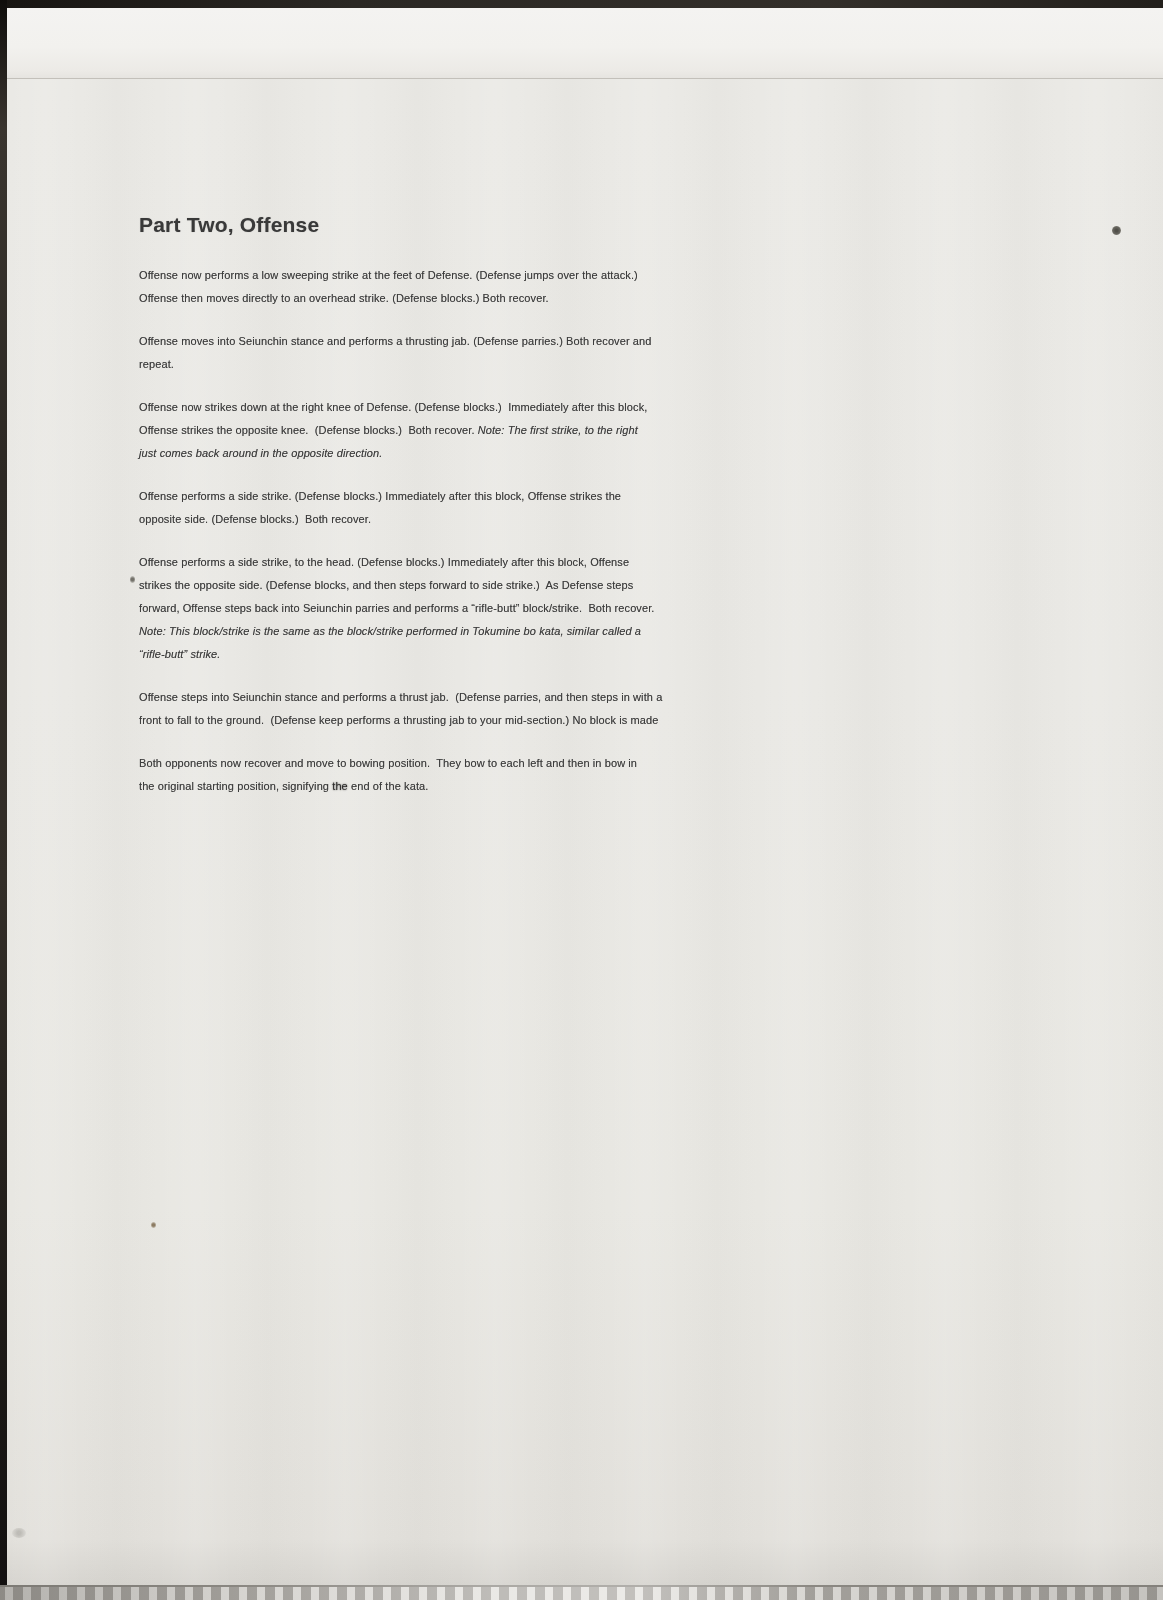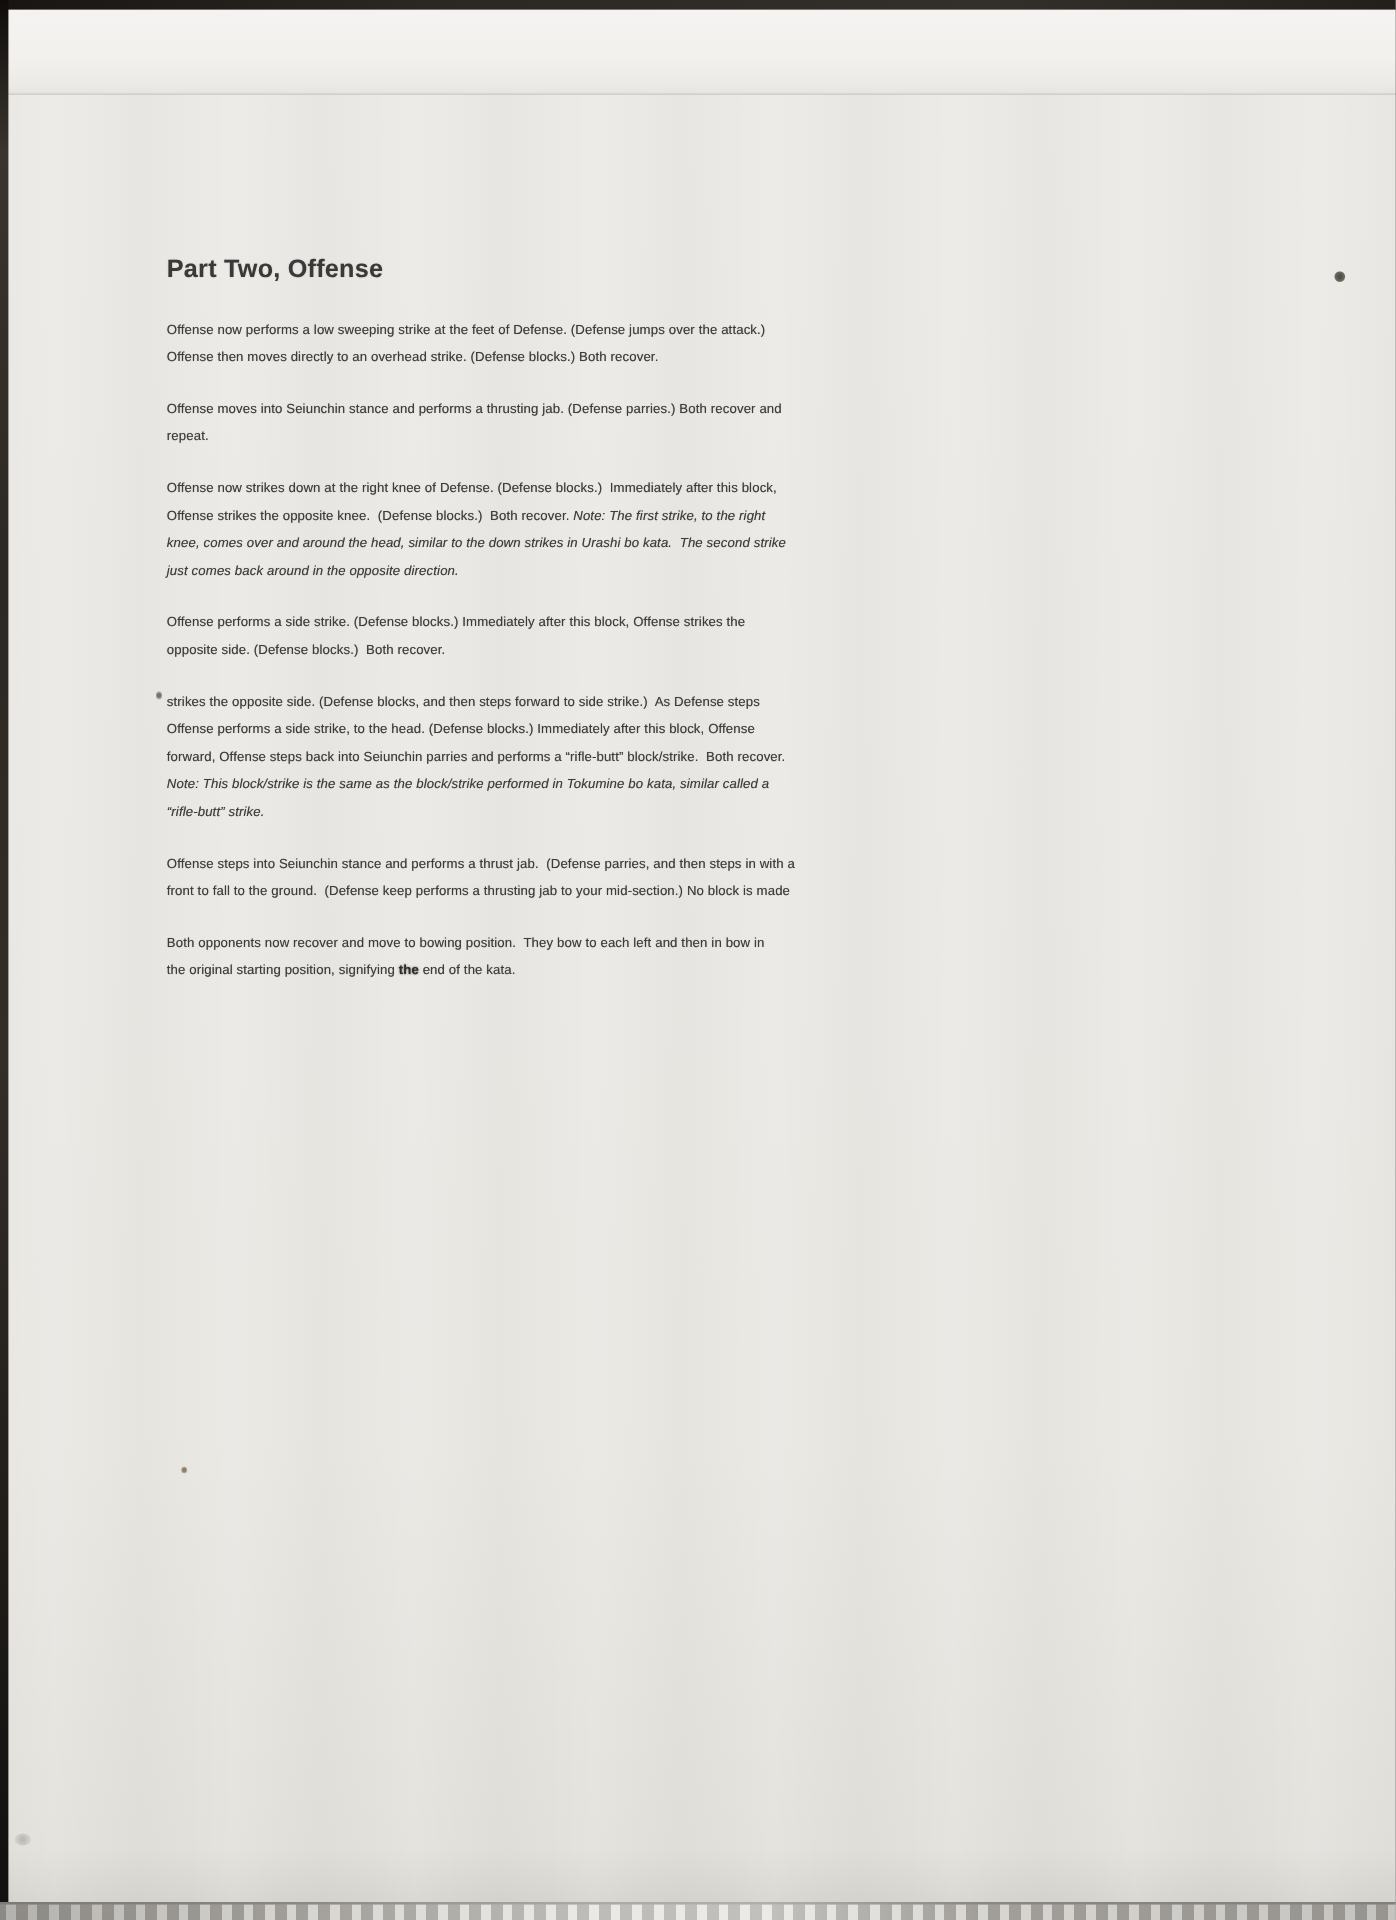--- a/index.html
+++ b/index.html
@@ -95,21 +95,21 @@
   }
   .line {
     font-size: 11px;
     line-height: 23px;
     white-space: pre;
     letter-spacing: 0.1px;
     text-shadow: 0 0 0.6px rgba(62,62,62,0.55);
   }
   .line .em { font-style: italic; }
   .line .smudge {
-    font-weight: 700;
+    font-weight: 400;
     color: #2e2d2c;
     text-shadow: 0 0 1.6px rgba(40,40,40,0.9);
   }
 
   
   .speck { position: absolute; border-radius: 50%; }
   .speck-ink-dot {
     left: 1112px; top: 226px;
     width: 9px; height: 9px;
     background: radial-gradient(circle, #514f49 20%, #6b6962 60%, rgba(120,118,110,0) 100%);
@@ -148,30 +148,29 @@
           <div class="line"><span>Offense now performs a low sweeping strike at the feet of Defense. (Defense jumps over the attack.)</span></div>
           <div class="line"><span>Offense then moves directly to an overhead strike. (Defense blocks.) Both recover.</span></div>
         </div>
         <div class="para">
           <div class="line"><span>Offense moves into Seiunchin stance and performs a thrusting jab. (Defense parries.) Both recover and</span></div>
           <div class="line"><span>repeat.</span></div>
         </div>
         <div class="para">
           <div class="line"><span>Offense now strikes down at the right knee of Defense. (Defense blocks.)  Immediately after this block,</span></div>
           <div class="line"><span>Offense strikes the opposite knee.  (Defense blocks.)  Both recover. </span><span class="em">Note: The first strike, to the right</span></div>
-          <div class="line"><span class="em">knee, comes over and around the head, similar to the down strikes in Urashi bo kata.  The second strike</span></div>
           <div class="line"><span class="em">just comes back around in the opposite direction.</span></div>
         </div>
         <div class="para">
           <div class="line"><span>Offense performs a side strike. (Defense blocks.) Immediately after this block, Offense strikes the</span></div>
           <div class="line"><span>opposite side. (Defense blocks.)  Both recover.</span></div>
         </div>
         <div class="para">
+          <div class="line"><span>Offense performs a side strike, to the head. (Defense blocks.) Immediately after this block, Offense</span></div>
           <div class="line"><span>strikes the opposite side. (Defense blocks, and then steps forward to side strike.)  As Defense steps</span></div>
-          <div class="line"><span>Offense performs a side strike, to the head. (Defense blocks.) Immediately after this block, Offense</span></div>
           <div class="line"><span>forward, Offense steps back into Seiunchin parries and performs a “rifle-butt” block/strike.  Both recover.</span></div>
           <div class="line"><span class="em">Note: This block/strike is the same as the block/strike performed in Tokumine bo kata, similar called a</span></div>
           <div class="line"><span class="em">“rifle-butt” strike.</span></div>
         </div>
         <div class="para">
           <div class="line"><span>Offense steps into Seiunchin stance and performs a thrust jab.  (Defense parries, and then steps in with a</span></div>
           <div class="line"><span>front to fall to the ground.  (Defense keep performs a thrusting jab to your mid-section.) No block is made</span></div>
         </div>
         <div class="para">
           <div class="line"><span>Both opponents now recover and move to bowing position.  They bow to each left and then in bow in</span></div>

